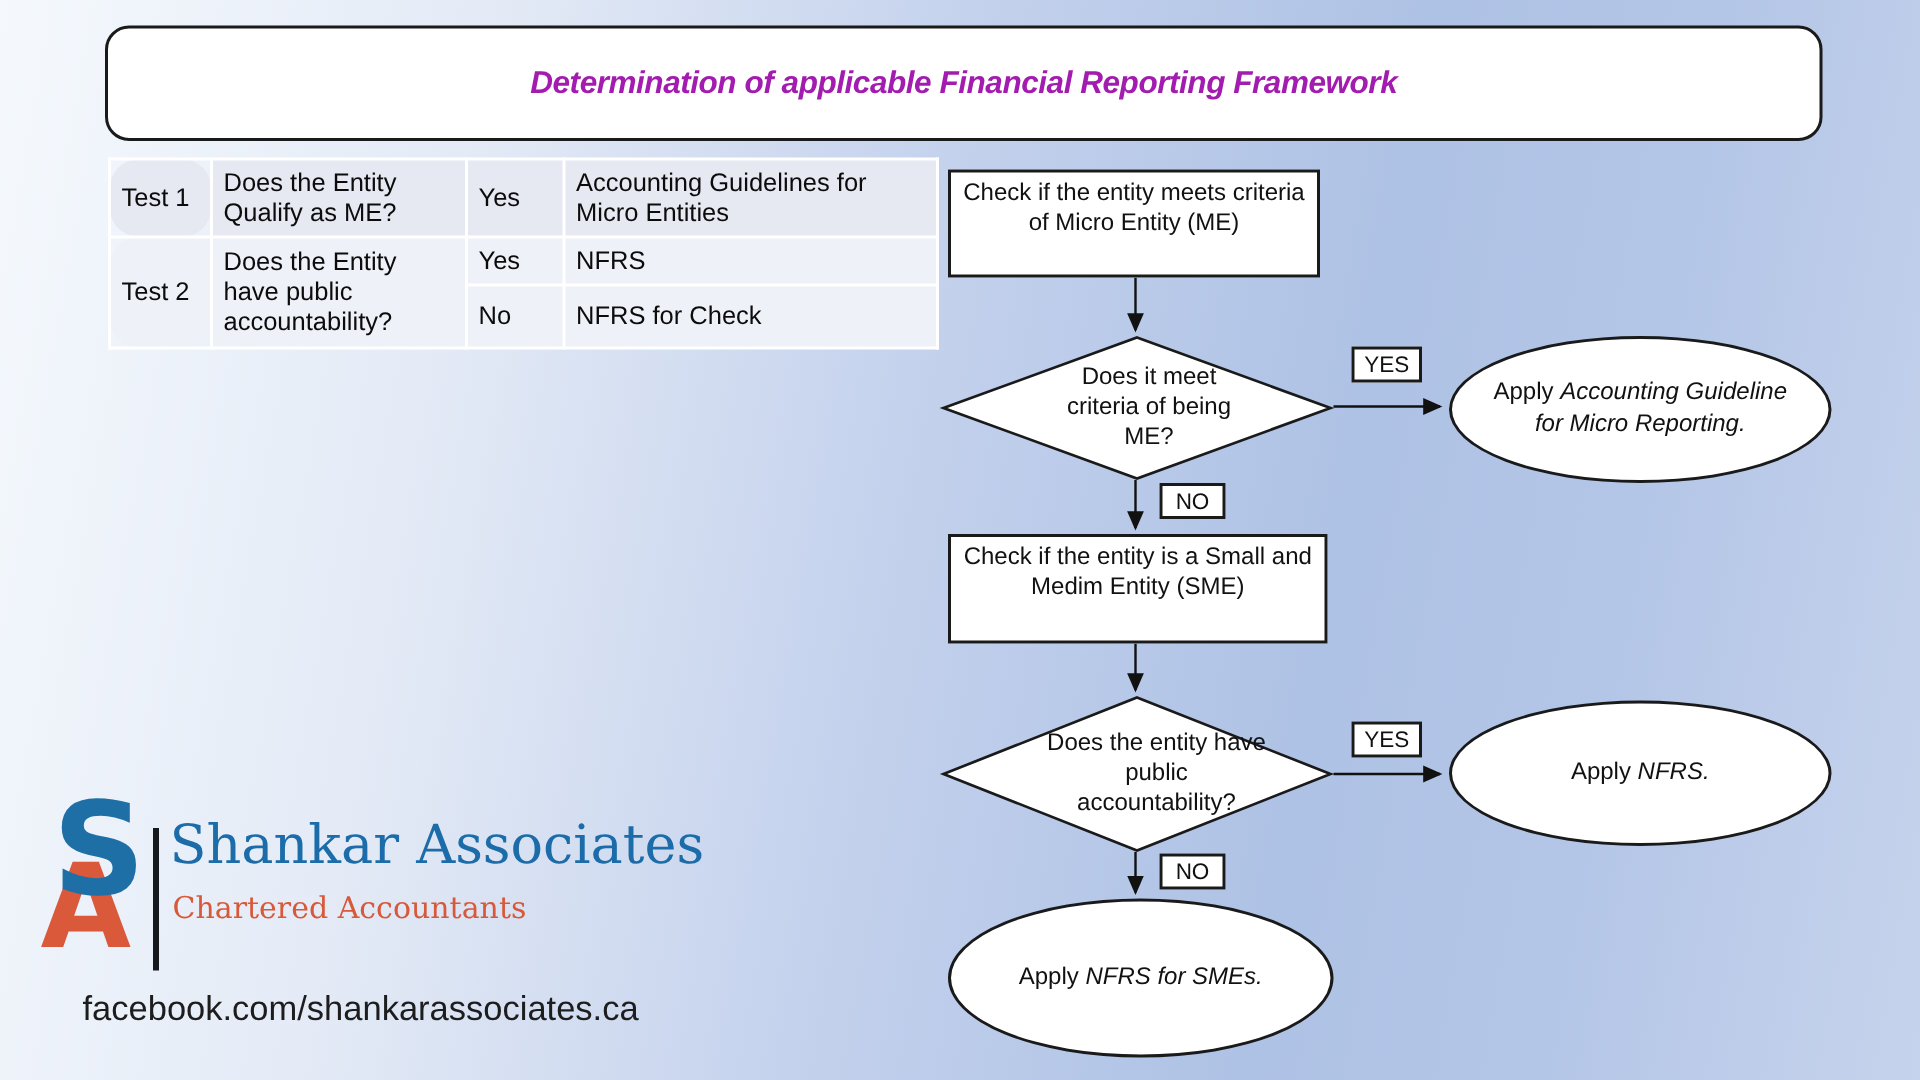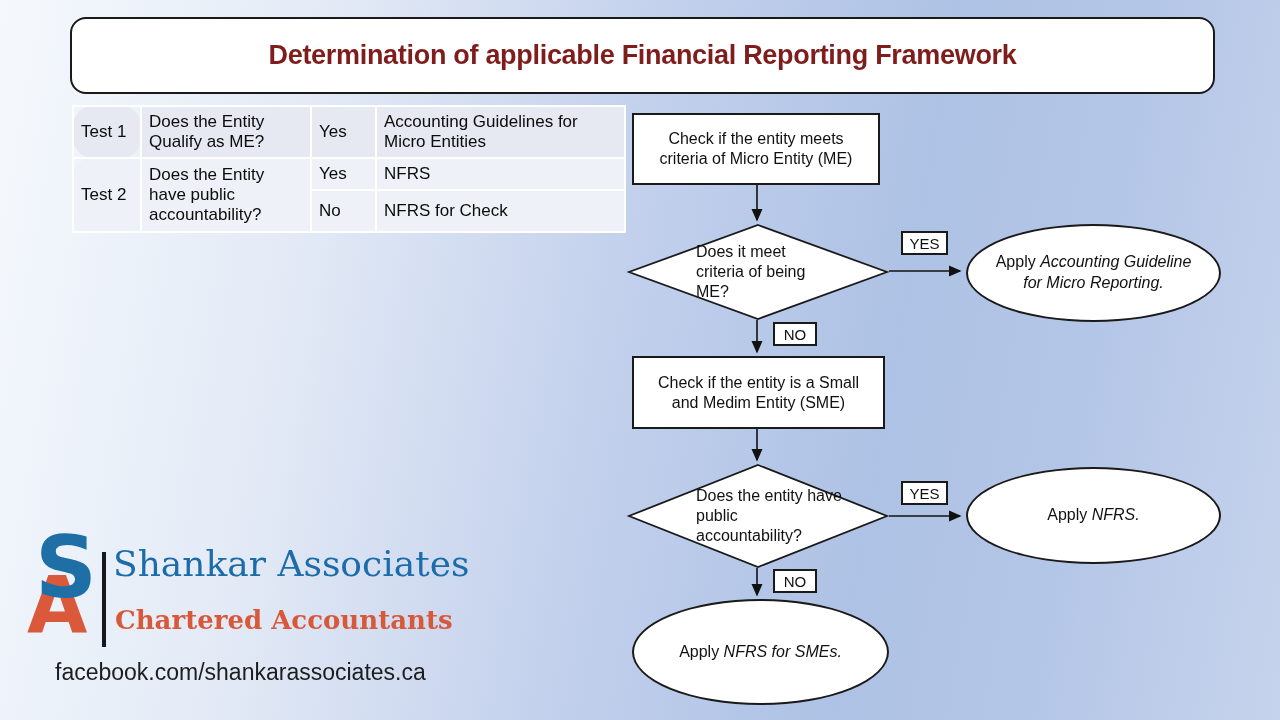--- a/index.html
+++ b/index.html
@@ -26,24 +26,25 @@
   .title-box {
     position: absolute;
     left: 70px; top: 17px;
     width: 1145px; height: 77px;
     background: #ffffff;
     border: 2px solid #1a1a1a;
     border-radius: 16px;
     display: flex; align-items: center; justify-content: center;
   }
   .title-box .title-text {
-    font-size: 27px;
+    font-size: 21px;
     font-weight: 700;
     letter-spacing: -0.3px;
-    color: #7f1d1d;
+    color: #a21caf;
+    font-style: italic;
   }
 
   
   .criteria-table {
     position: absolute;
     left: 72px; top: 105px;
     border-collapse: collapse;
     table-layout: fixed;
     font-size: 17px;
     line-height: 1.18;
@@ -62,25 +63,25 @@
   .col-result { width: 249px; }
   .row-h1 { height: 52px; }
   .row-h2 { height: 32px; }
   .row-h3 { height: 42px; }
 
   
   .flow-box {
     position: absolute;
     background: #ffffff;
     border: 2px solid #1a1a1a;
-    display: flex; align-items: center; justify-content: center;
+    display: flex; align-items: flex-start; justify-content: center;
     text-align: center;
     font-size: 16px;
     line-height: 1.25;
-    padding: 4px 16px;
+    padding: 4px 0;
   }
   .flow-ellipse {
     position: absolute;
     background: #ffffff;
     border: 2px solid #1a1a1a;
     border-radius: 50%;
     display: flex; align-items: center; justify-content: center;
     text-align: center;
     font-size: 16px;
     line-height: 1.3;
@@ -88,21 +89,21 @@
   }
   .flow-ellipse .fw-name { font-style: italic; }
   .diamond-wrap { position: absolute; }
   .diamond-wrap svg { position: absolute; left: 0; top: 0; overflow: visible; }
   .diamond-text {
     position: absolute;
     top: 50%;
     transform: translateY(-50%);
     font-size: 16px;
     line-height: 1.25;
-    text-align: left;
+    text-align: center;
   }
   .yn-label {
     position: absolute;
     background: #ffffff;
     border: 2px solid #1a1a1a;
     display: flex; align-items: center; justify-content: center;
     font-size: 15px;
     color: #111;
   }
   .arrows-svg {
@@ -132,23 +133,23 @@
     width: 4px; height: 95px; background: #15181d;
   }
   .logo-company {
     position: absolute; left: 88px; top: 6px;
     font-family: "DejaVu Serif", serif;
     font-weight: 400; font-size: 36px; line-height: 1.1;
     color: #1b6ca9;
     white-space: nowrap;
   }
   .logo-tagline {
-    position: absolute; left: 90px; top: 68px;
+    position: absolute; left: 90px; top: 56px;
     font-family: "DejaVu Serif", serif;
-    font-weight: 700; font-size: 26px; line-height: 1.1;
+    font-weight: 400; font-size: 20px; line-height: 1.1;
     color: #d8593a;
     white-space: nowrap;
   }
   .footer-url {
     position: absolute; left: 55px; top: 659px;
     font-size: 23px;
     color: #1d1d1d;
   }
 </style>
 </head>

